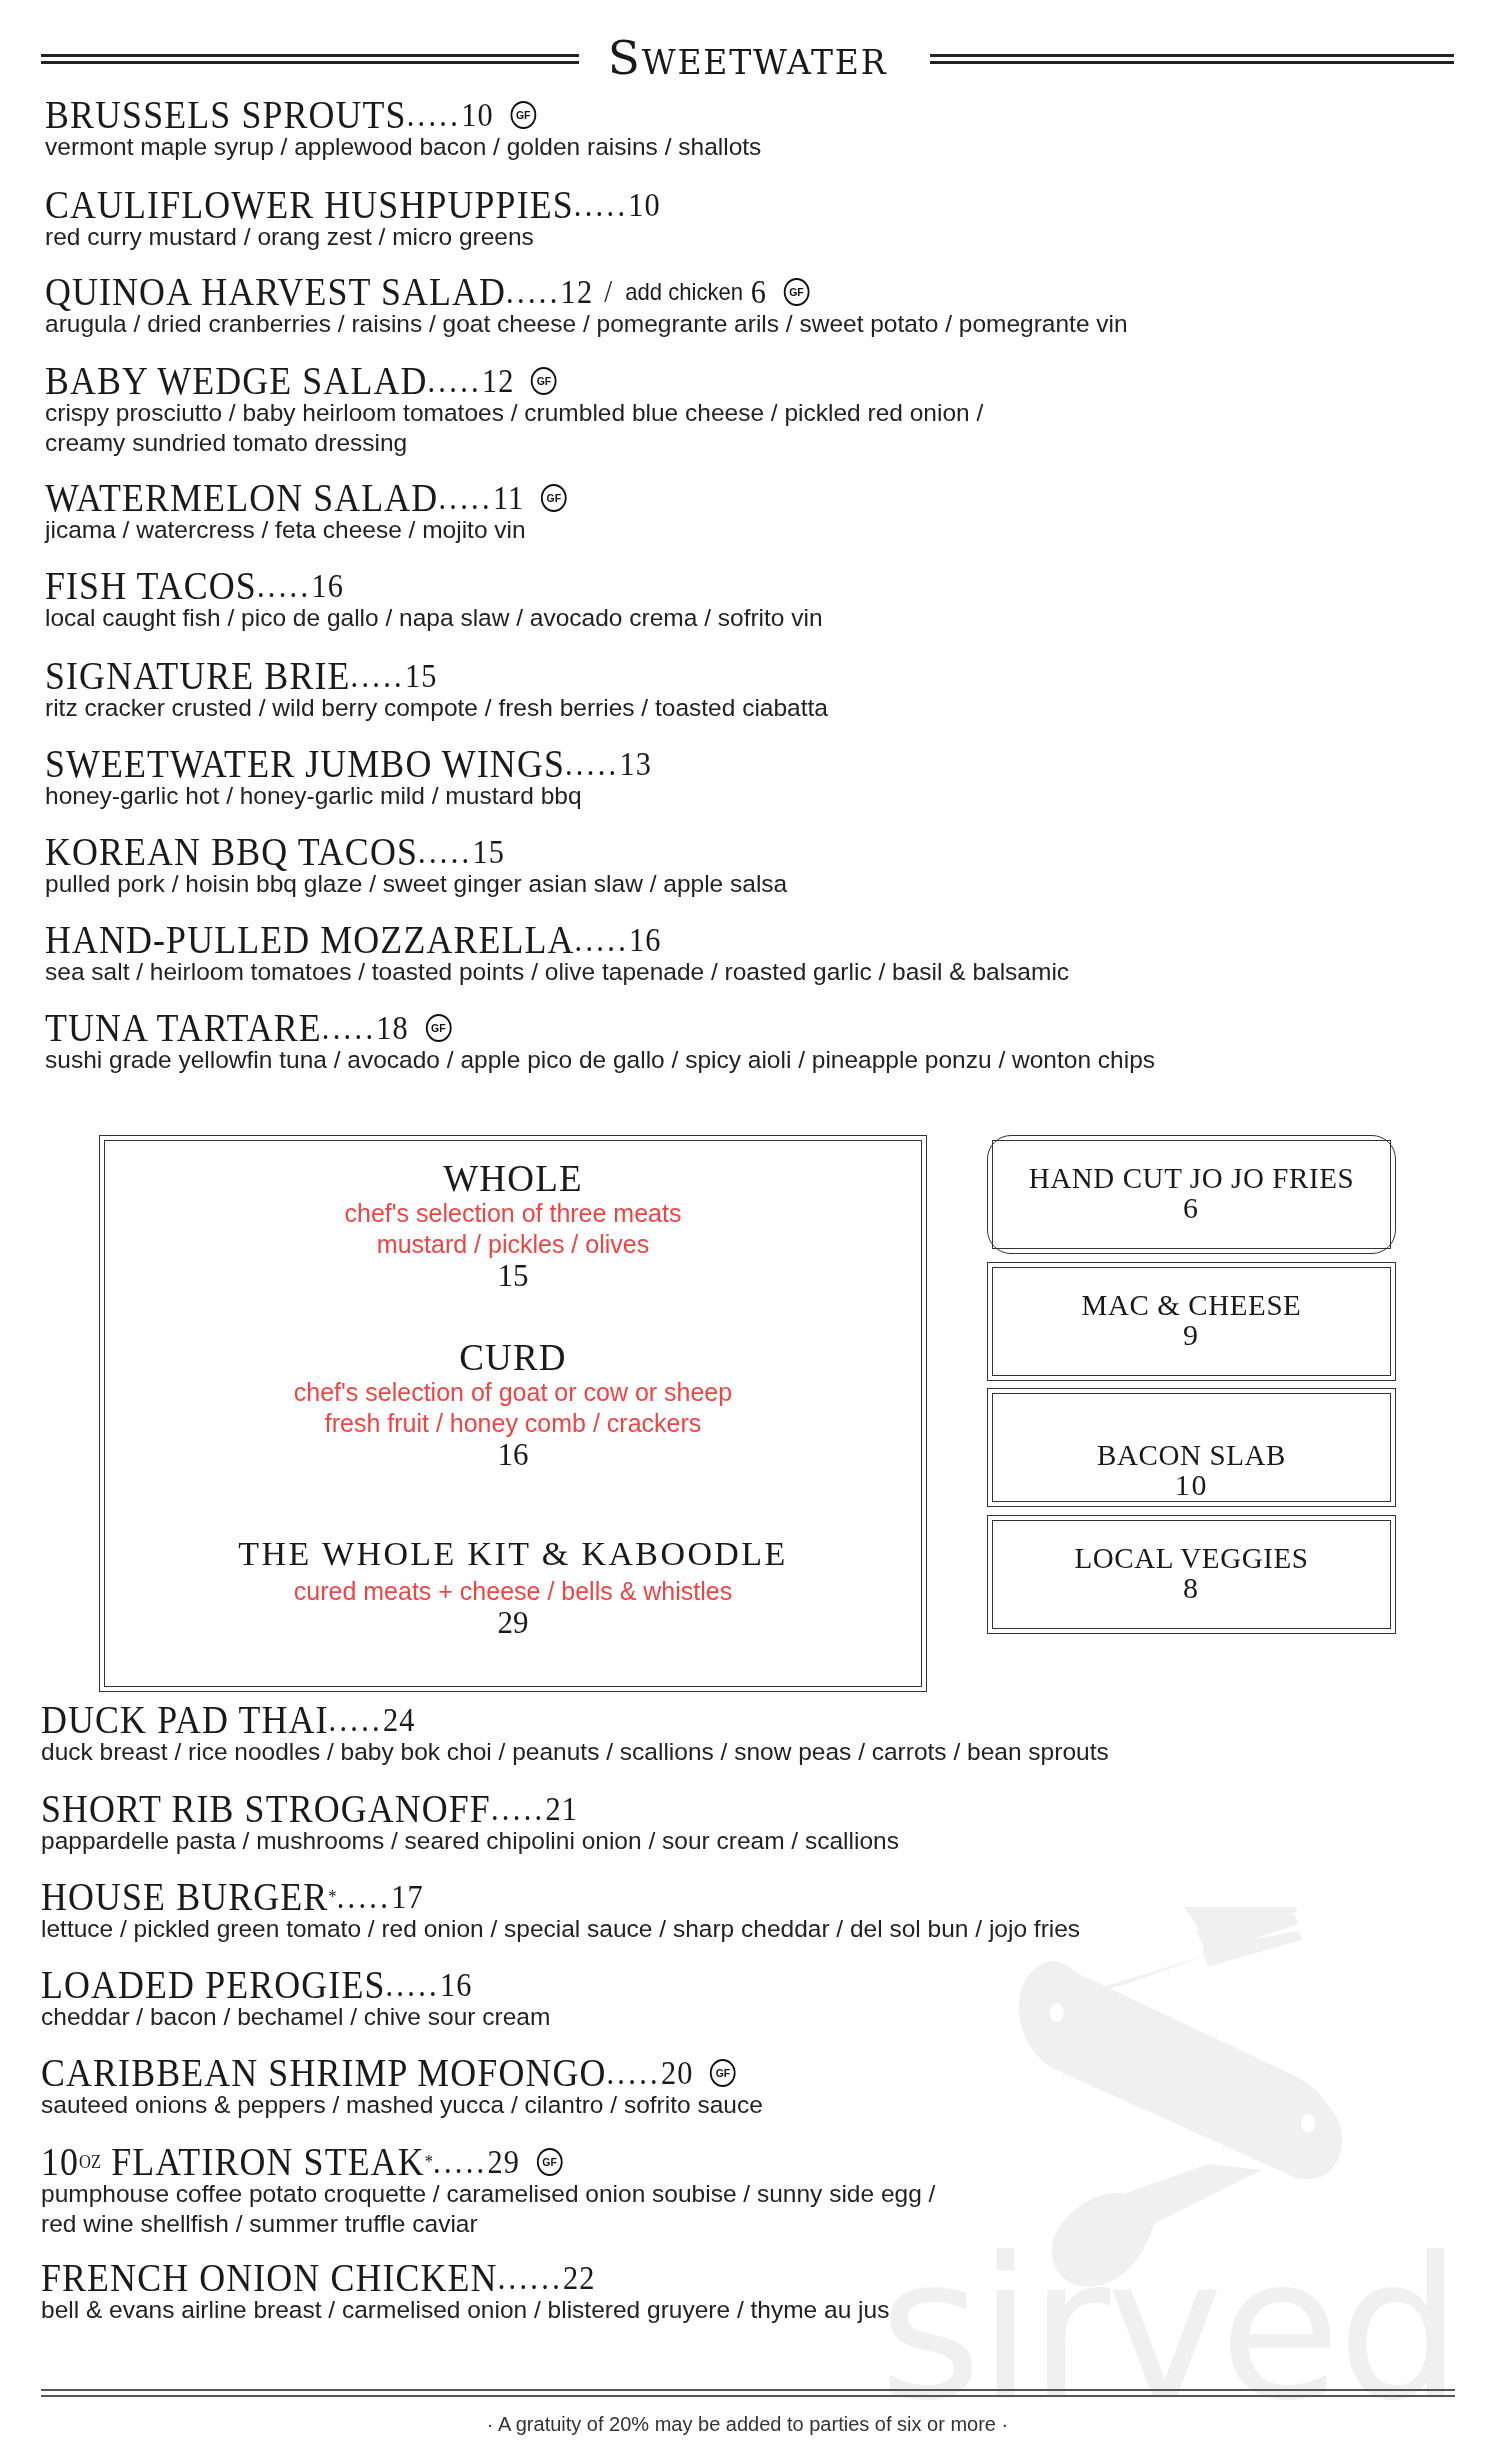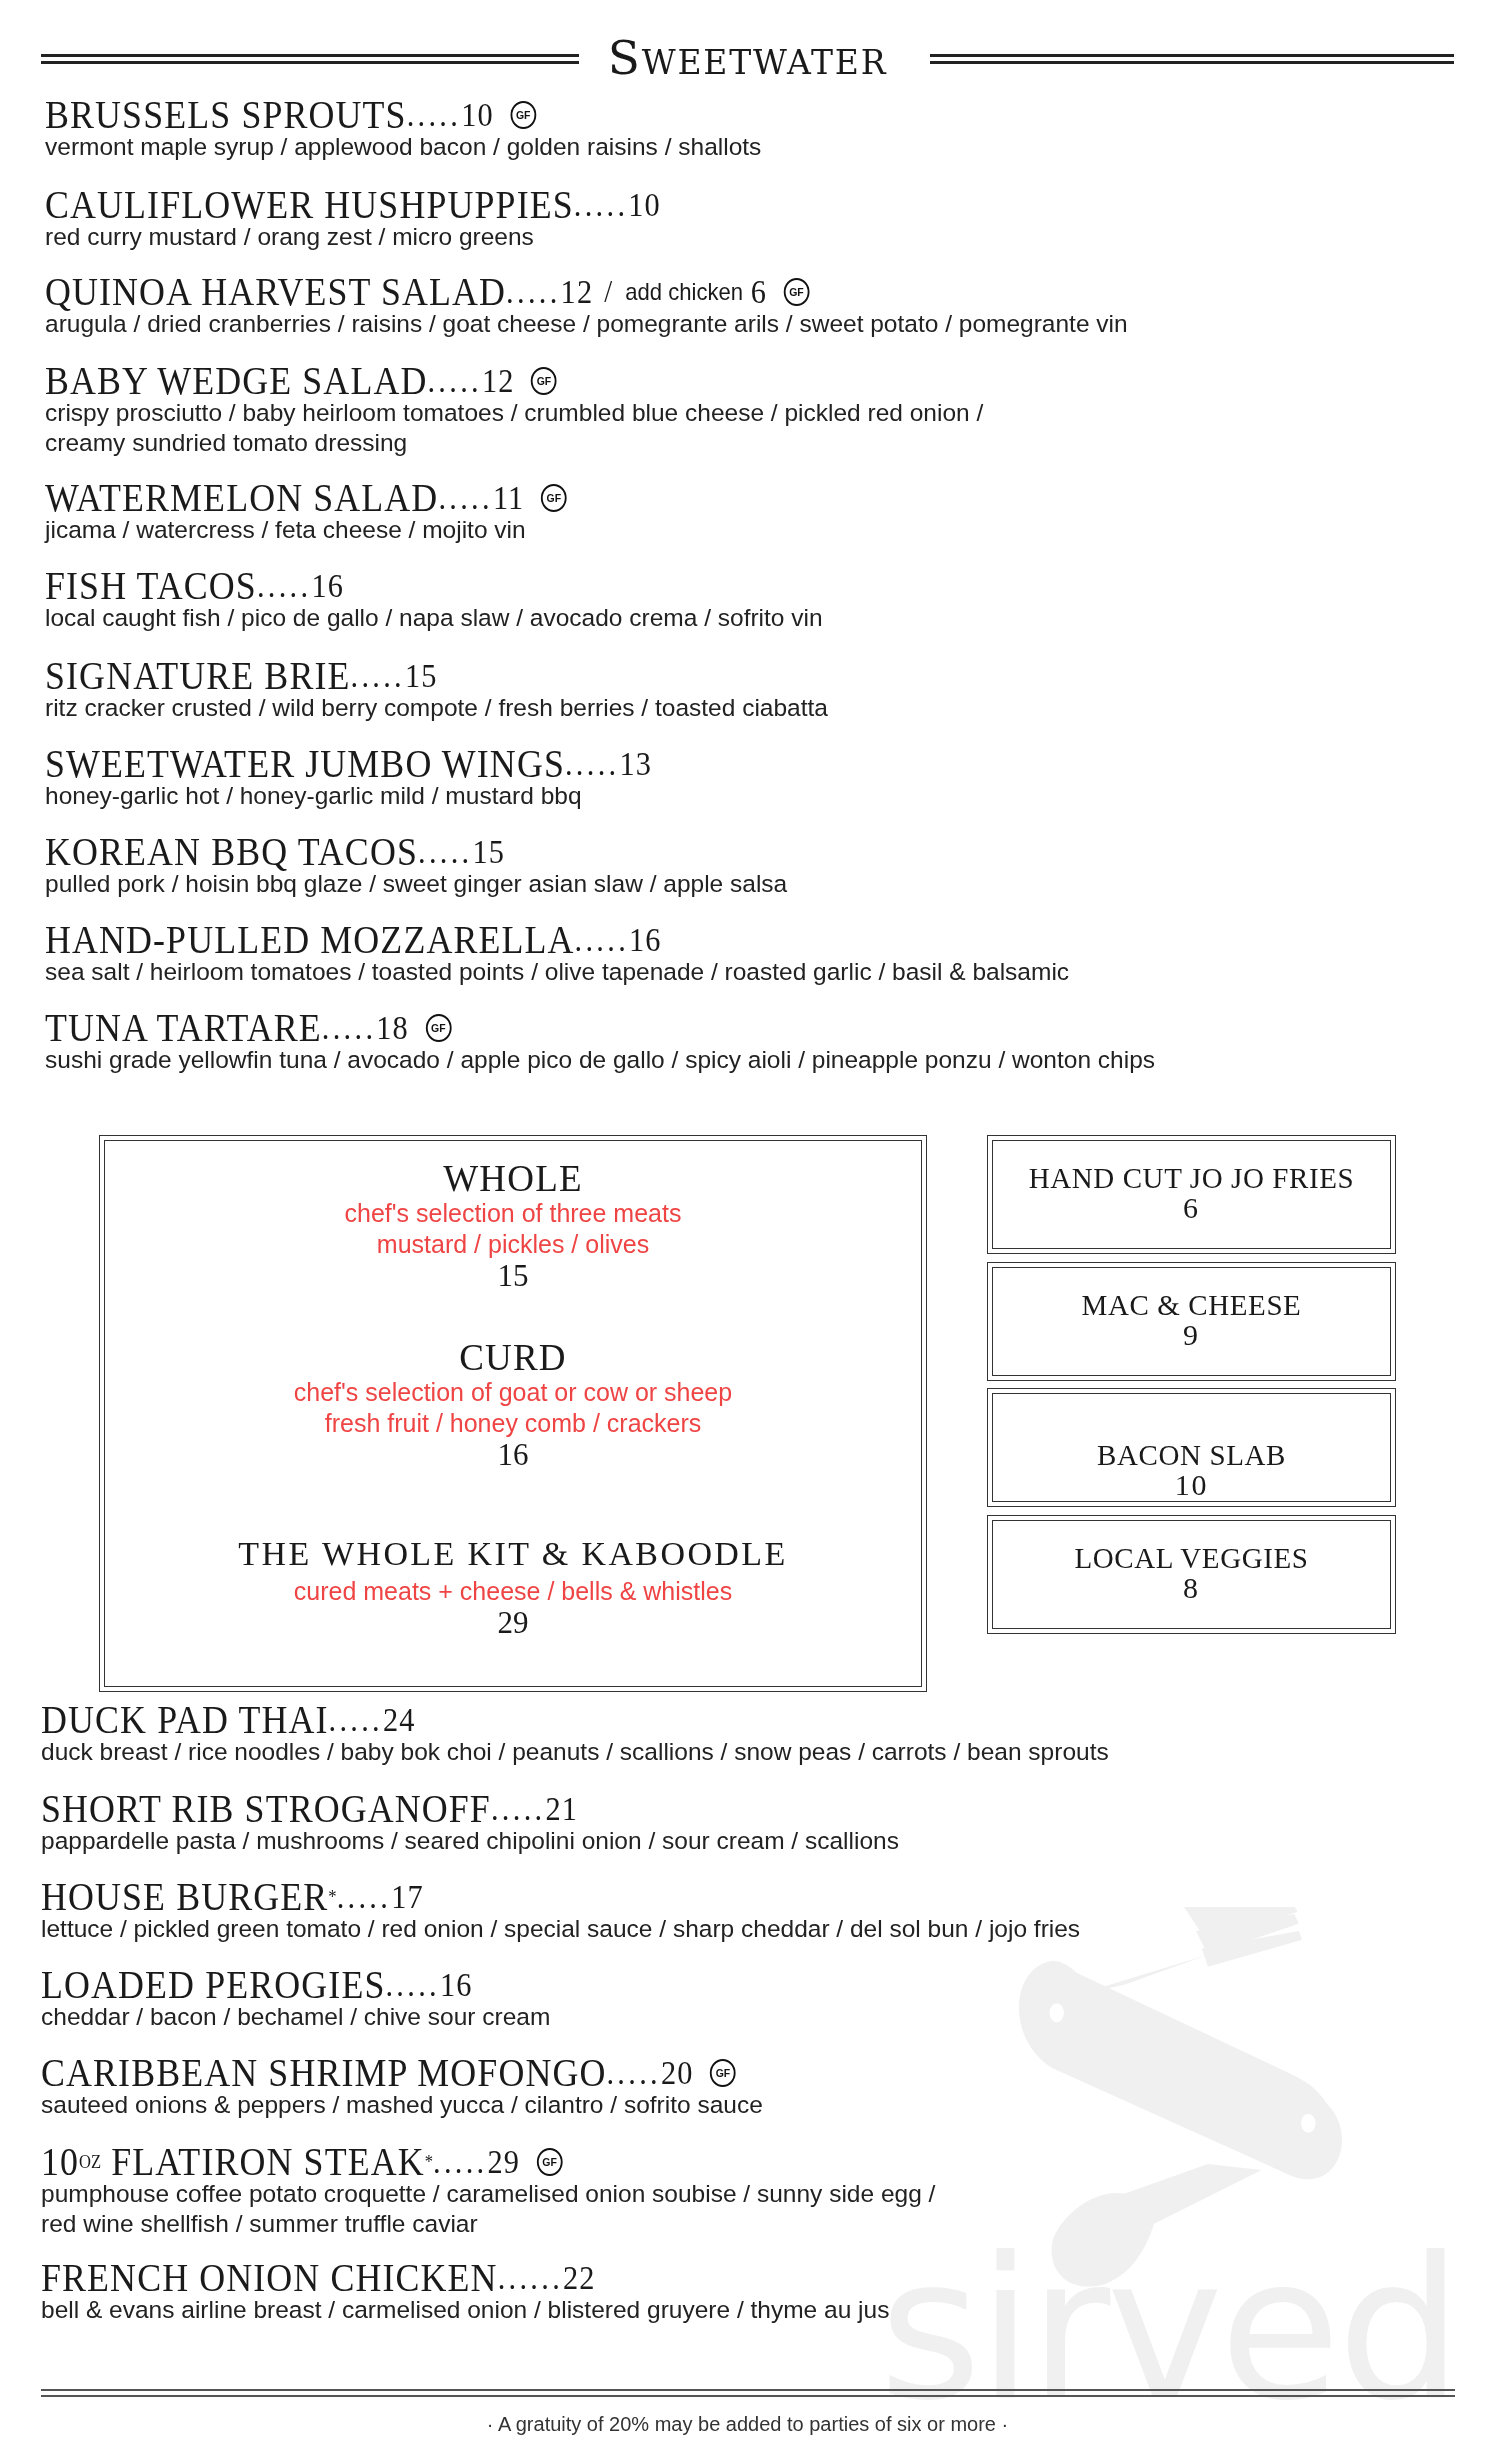--- a/index.html
+++ b/index.html
@@ -203,21 +203,21 @@
     <div class="bprice">16</div>
   </div>
   <div class="abs" style="left:0; right:0; top:395px;">
     <div class="bhead" style="font-size:34px; line-height:45px; letter-spacing:2.4px;text-align:center;">THE WHOLE KIT &amp; KABOODLE</div>
     <div class="bdesc">cured meats + cheese / bells &amp; whistles</div>
     <div class="bprice">29</div>
   </div>
 </div>
 
 <div>
-  <div class="box-outer side" style="left:987px; top:1135px; width:407px; height:117px;">
+  <div class="box-outer side" style="left:987px; top:1135px; width:407px; height:117px;border-radius:24px;">
     <div class="box-inner"></div>
     <div class="abs" style="left:0; right:0; top:27px;">
       <div class="sname">HAND CUT JO JO FRIES</div>
       <div class="sprice">6</div>
     </div>
   </div>
   <div class="box-outer side" style="left:987px; top:1262px; width:407px; height:117px;">
     <div class="box-inner"></div>
     <div class="abs" style="left:0; right:0; top:27px;">
       <div class="sname">MAC &amp; CHEESE</div>

